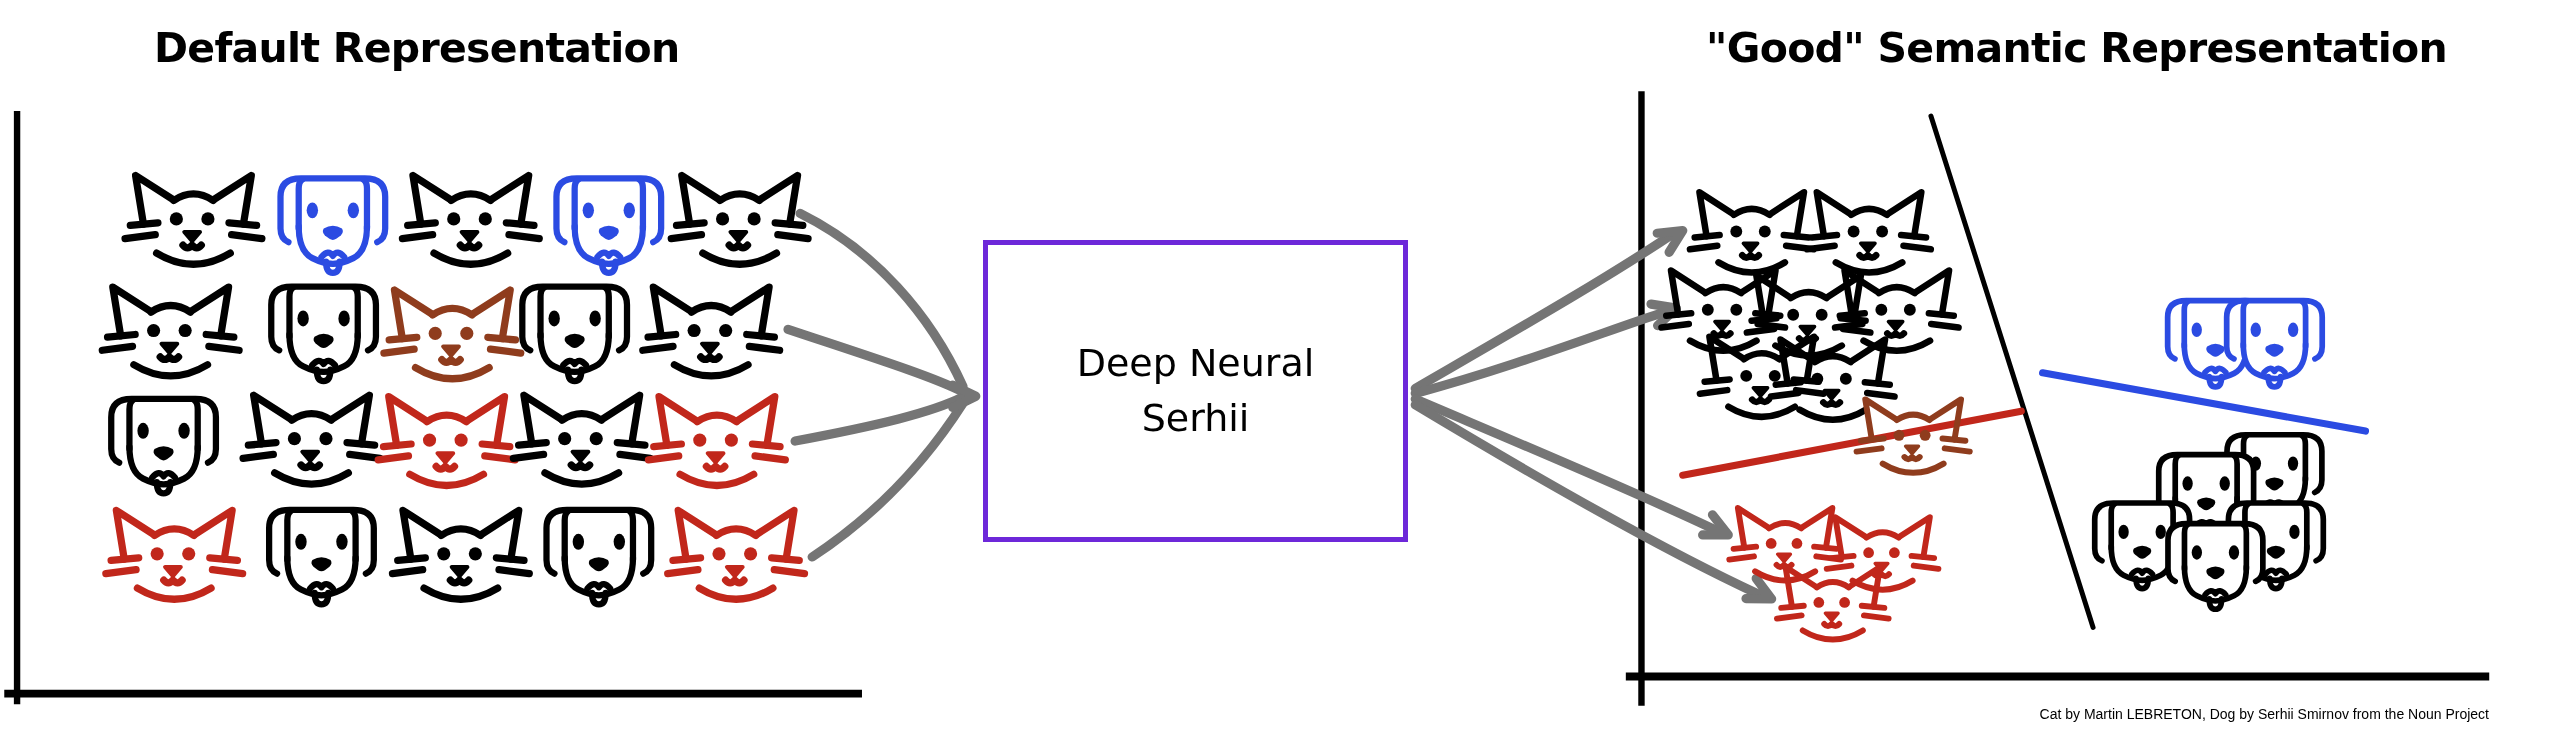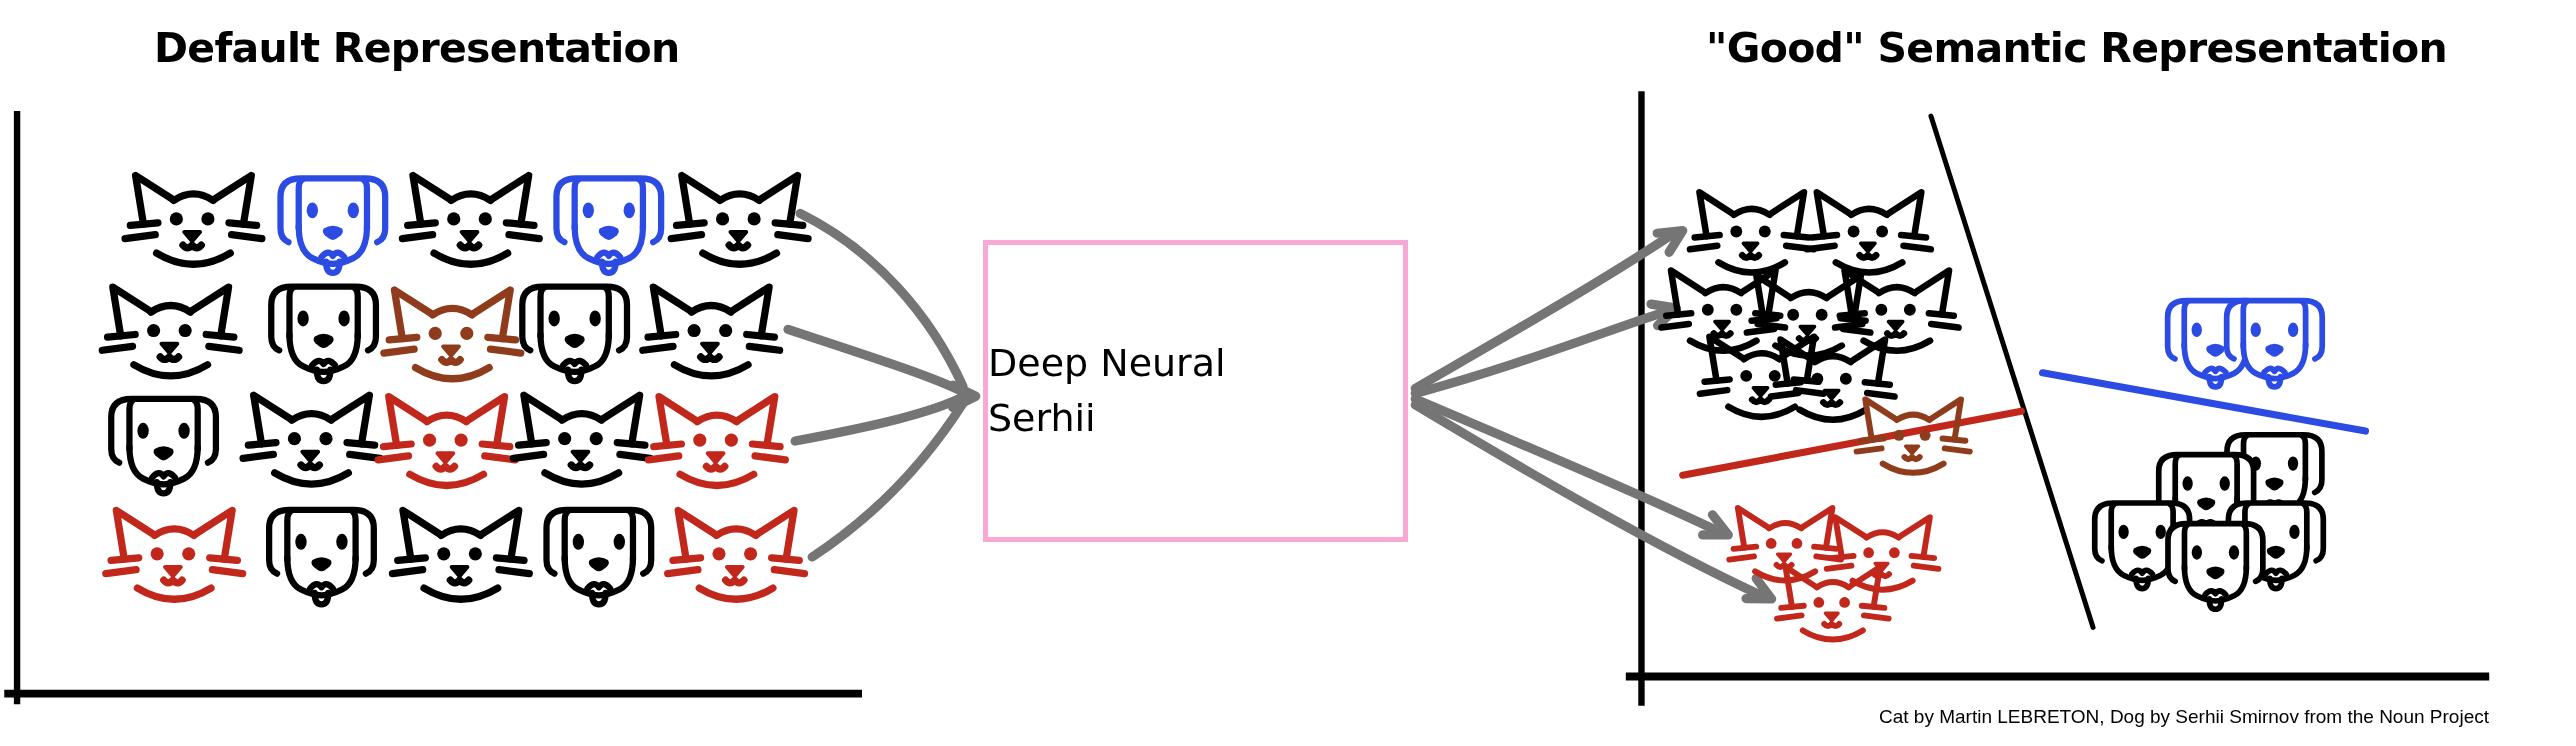--- a/index.html
+++ b/index.html
@@ -4,24 +4,24 @@
 <style>
   html,body{margin:0;padding:0;background:#fff;}
   #stage{position:relative;width:2576px;height:747px;background:#fff;overflow:hidden;
          font-family:"DejaVu Sans",sans-serif;}
   #scene{position:absolute;left:0;top:0;}
   use{overflow:visible;}
   .title{position:absolute;font-weight:bold;font-size:41px;letter-spacing:-0.7px;color:#000;white-space:nowrap;}
   #left-title{left:110px;top:24px;margin-left:44px;}
   #right-title{left:1657px;top:24px;width:839px;text-align:center;}
   #dnn-box{position:absolute;left:983px;top:240px;width:425px;height:302px;box-sizing:border-box;
-           border:5px solid #f9a8d4;display:flex;flex-direction:column;justify-content:center;
+           border:5px solid #6d28d9;display:flex;flex-direction:column;align-items:center;justify-content:center;
            font-size:38px;line-height:1.45;color:#000;background:transparent;}
   #attribution{position:absolute;left:1849px;top:706px;width:640px;text-align:right;
-               font-family:"Liberation Sans",sans-serif;font-size:19px;color:#000;}
+               font-family:"Liberation Sans",sans-serif;font-size:14px;color:#000;}
 </style>
 </head>
 <body>
 
 <div id="stage">
 
   <svg id="scene" width="2576" height="747" viewBox="0 0 3622 1050">
     <defs>
       <symbol id="ic-cat" viewBox="0 0 100 100" overflow="visible">
         <g fill="none" stroke="currentColor" stroke-width="5.5" stroke-linecap="round" stroke-linejoin="round">

